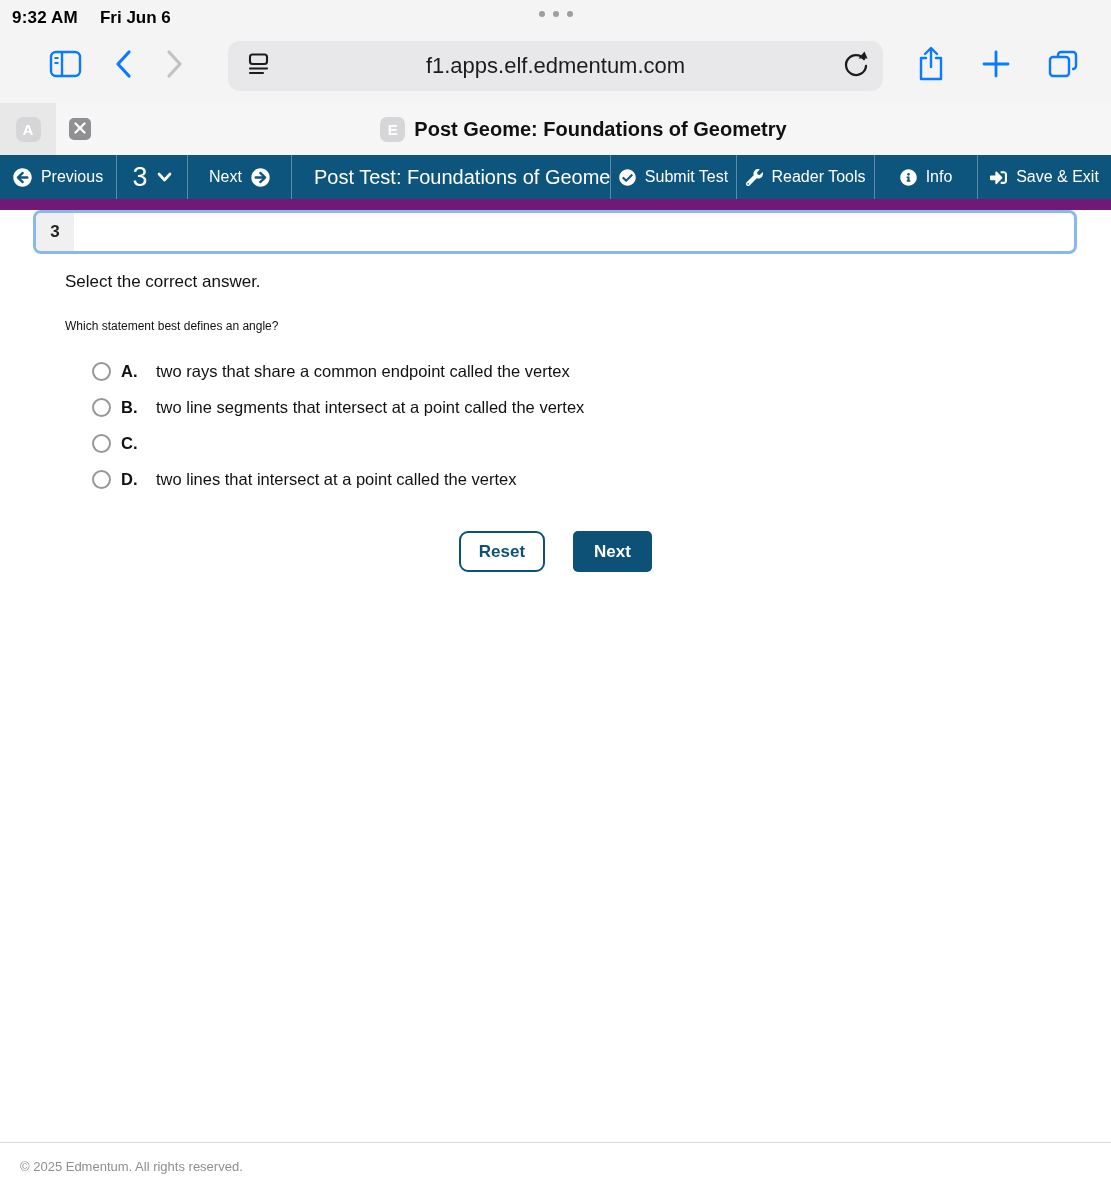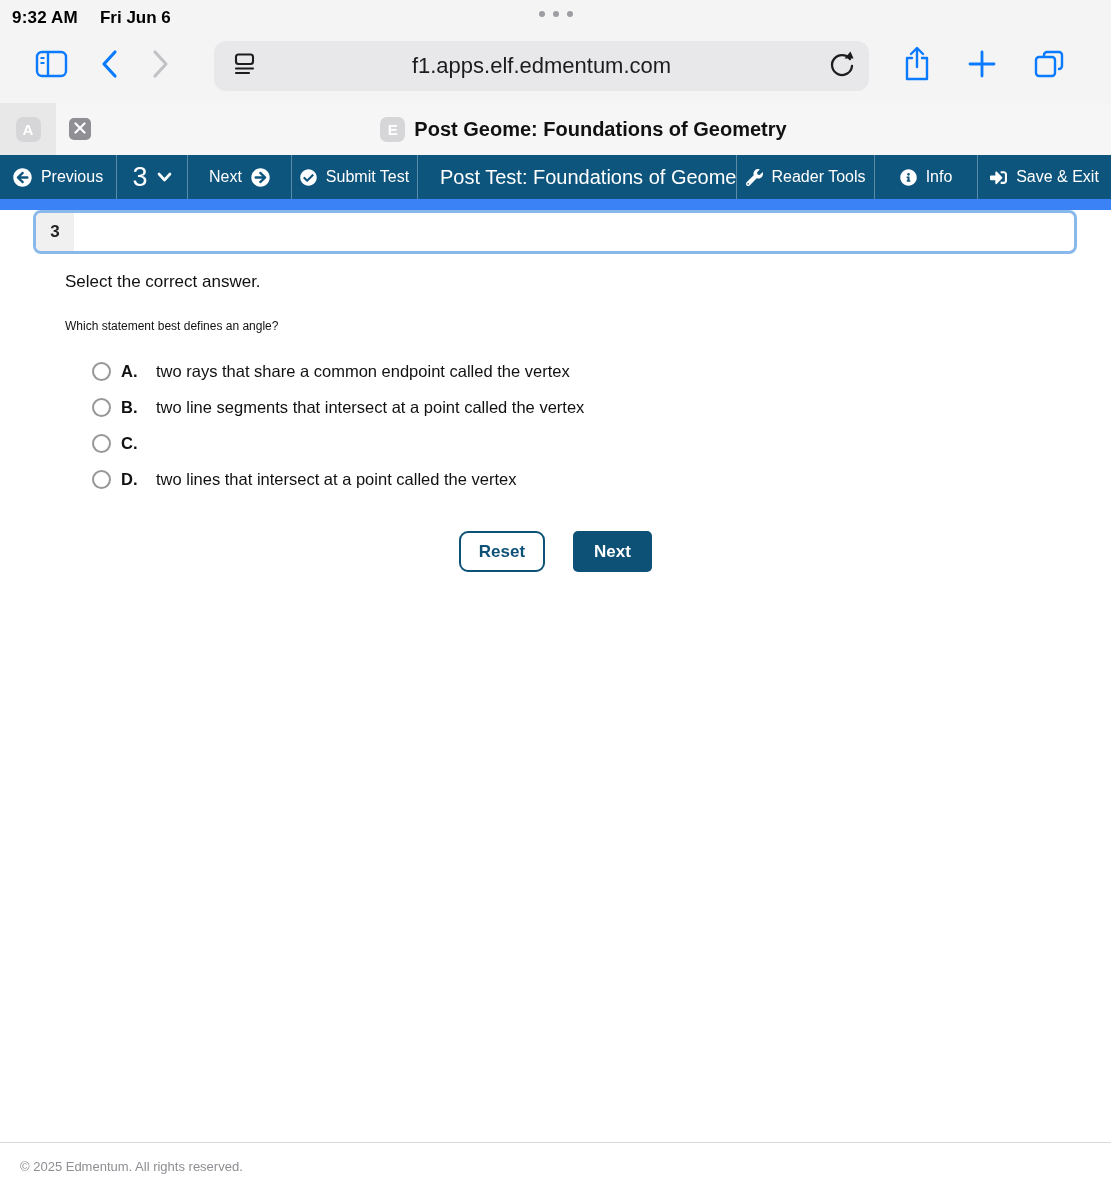--- a/index.html
+++ b/index.html
@@ -1,28 +1,28 @@
 <!DOCTYPE html>
 <html><head>
 <meta charset="utf-8">
 <style>
   * { margin:0; padding:0; box-sizing:border-box; }
   html,body { width:1111px; height:1200px; overflow:hidden; background:#fff;
     font-family:"Liberation Sans","DejaVu Sans",sans-serif; -webkit-font-smoothing:antialiased; }
-  .screen { position:relative; width:1111px; height:1200px; background:#3b82f6; }
+  .screen { position:relative; width:1111px; height:1200px; background:#701a75; }
 
   
   .chrome { background:#f4f4f5; }
   .status-bar { position:relative; height:28px; display:flex; align-items:flex-end; padding:0 0 0 12px; }
   .status-time { font-size:17px; font-weight:700; color:#000; letter-spacing:.2px; }
   .status-date { font-size:17px; font-weight:600; color:#000; margin-left:22px; }
   .handle-dots { position:absolute; left:50%; top:11px; transform:translateX(-50%); display:flex; gap:8px; }
   .handle-dots i { width:6px; height:6px; border-radius:50%; background:#9d9da2; }
 
-  .toolbar { position:relative; height:75px; display:flex; align-items:center; }
+  .toolbar { position:relative; height:75px; display:flex; align-items:center;padding-left:14px; }
   .tb-btn { background:none; border:none; cursor:pointer; display:flex; align-items:center; justify-content:center; padding:0; }
   .btn-sidebar { margin-left:35px; }
   .btn-back { margin-left:32px; }
   .btn-fwd { margin-left:30px; }
   .url-field { margin-left:44px; width:655px; height:50px; background:#e8e8ea; border-radius:12px;
     display:flex; align-items:center; position:relative; cursor:pointer; }
   .url-reader-icon { position:absolute; left:18px; }
   .url-text { flex:1; text-align:center; font-size:22px; color:#1c1c1e; }
   .btn-reload { position:absolute; right:14px; }
   .btn-share { margin-left:34px; }
@@ -205,30 +205,30 @@
       </span>
     </div>
     <div class="nav-seg seg-next">
       <span>Next</span>
       <span class="nav-icon">
         <svg width="19" height="19" viewBox="0 0 512 512">
             <path fill="#fff" d="M256 8c137 0 248 111 248 248S393 504 256 504 8 393 8 256 119 8 256 8zm-28.9 143.6l75.5 72.4H120c-13.3 0-24 10.7-24 24v16c0 13.3 10.7 24 24 24h182.6l-75.5 72.4c-9.7 9.3-9.9 24.8-.4 34.3l11 10.9c9.4 9.4 24.6 9.4 33.9 0L404.3 273c9.4-9.4 9.4-24.6 0-33.9L271.6 106.3c-9.4-9.4-24.6-9.4-33.9 0l-11 10.9c-9.5 9.5-9.3 25 .4 34.3z"></path>
           </svg>
       </span>
     </div>
-    <div class="nav-seg seg-submit">
-      <span class="nav-icon">
-        <svg width="17" height="17" viewBox="0 0 512 512">
-            <path fill="#fff" d="M504 256c0 136.967-111.033 248-248 248S8 392.967 8 256 119.033 8 256 8s248 111.033 248 248zM227.314 387.314l184-184c6.248-6.248 6.248-16.379 0-22.627l-22.627-22.627c-6.248-6.249-16.379-6.249-22.628 0L216 308.118l-70.059-70.059c-6.248-6.248-16.379-6.248-22.628 0l-22.627 22.627c-6.248 6.248-6.248 16.379 0 22.628l104 104c6.249 6.249 16.379 6.249 22.628 0z"></path>
-          </svg>
-      </span>
-      <span>Submit Test</span>
-    </div>
     <div class="nav-seg seg-title">
       <span>Post Test: Foundations of Geome</span>
+    </div>
+    <div class="nav-seg seg-submit">
+      <span class="nav-icon">
+        <svg width="17" height="17" viewBox="0 0 512 512">
+            <path fill="#fff" d="M504 256c0 136.967-111.033 248-248 248S8 392.967 8 256 119.033 8 256 8s248 111.033 248 248zM227.314 387.314l184-184c6.248-6.248 6.248-16.379 0-22.627l-22.627-22.627c-6.248-6.249-16.379-6.249-22.628 0L216 308.118l-70.059-70.059c-6.248-6.248-16.379-6.248-22.628 0l-22.627 22.627c-6.248 6.248-6.248 16.379 0 22.628l104 104c6.249 6.249 16.379 6.249 22.628 0z"></path>
+          </svg>
+      </span>
+      <span>Submit Test</span>
     </div>
     <div class="nav-seg seg-reader">
       <span class="nav-icon">
         <svg width="17" height="17" viewBox="0 0 512 512">
             <path fill="#fff" d="M507.73 109.1c-2.24-9.03-13.54-12.09-20.12-5.51l-74.36 74.36-67.88-11.31-11.31-67.88 74.36-74.36c6.62-6.62 3.43-17.9-5.66-20.16-47.38-11.74-99.55.91-136.58 37.93-39.64 39.64-50.55 97.1-34.05 147.2L18.74 402.76c-24.99 24.99-24.99 65.51 0 90.5 24.99 24.99 65.51 24.99 90.5 0l213.21-213.21c50.12 16.71 107.47 5.68 147.37-34.22 37.07-37.07 49.7-89.32 37.91-136.73zM64 472c-13.25 0-24-10.75-24-24 0-13.26 10.75-24 24-24s24 10.74 24 24c0 13.25-10.75 24-24 24z"></path>
           </svg>
       </span>
       <span>Reader Tools</span>
     </div>
     <div class="nav-seg seg-info">

